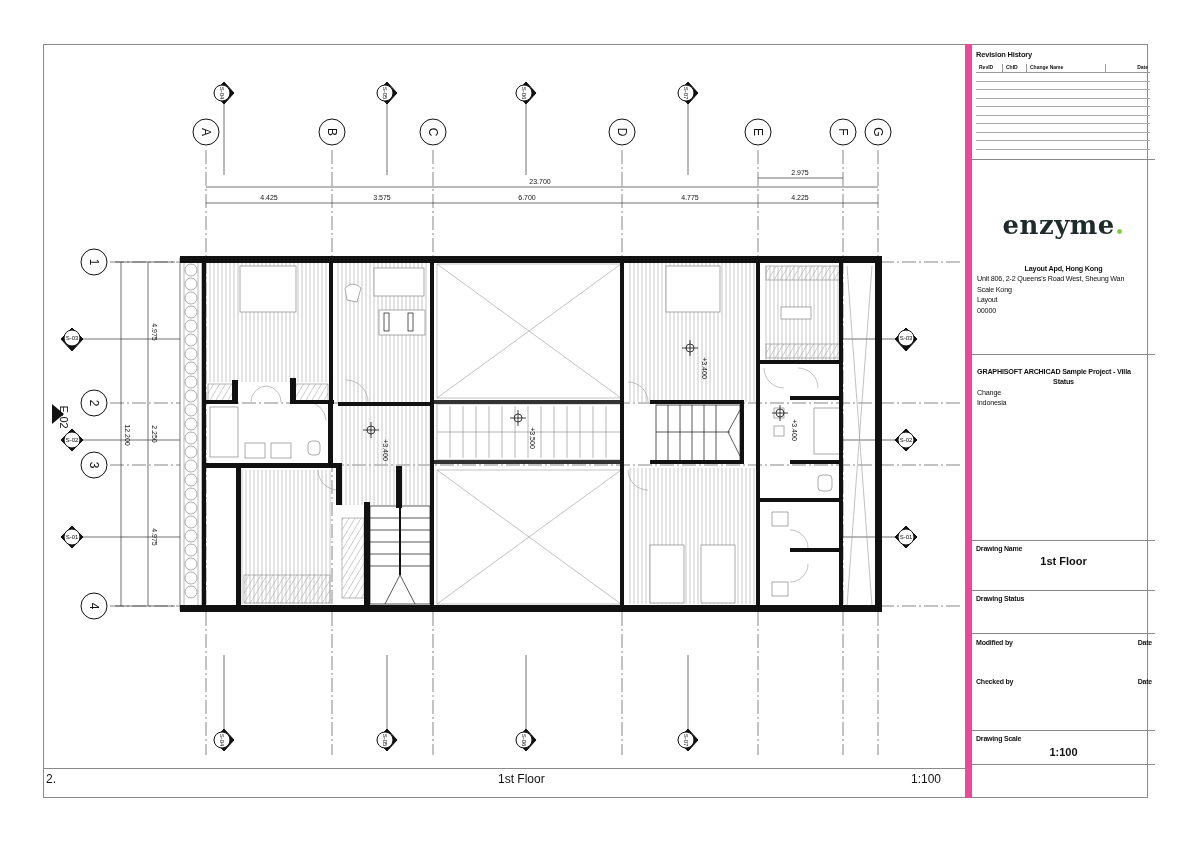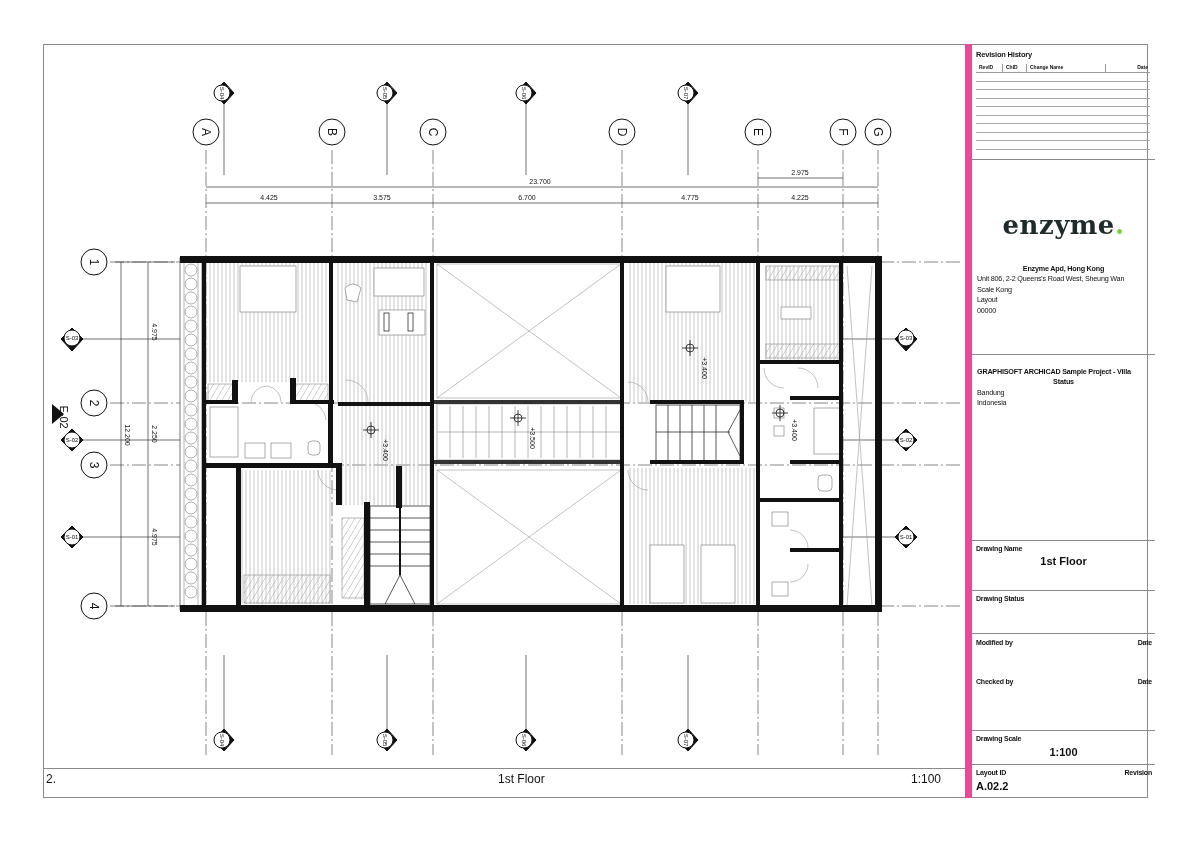--- a/index.html
+++ b/index.html
@@ -437,31 +437,31 @@
         <div class="rev-row"></div>
         <div class="rev-row"></div>
         <div class="rev-row"></div>
         <div class="rev-row"></div>
         <div class="rev-row" style="border-bottom:none;"></div>
       </div>
     </div>
 
     <div class="tb-sec" style="top:108px;height:203px;text-decoration:underline;">
       <div class="logo" style="top:58px;"><span>enzyme</span><span class="dot">.</span></div>
-      <div class="addr" style="top:112px;width:173px;text-align:center;">Enzyme Apd, Hong Kong</div>
+      <div class="addr" style="top:112px;width:173px;text-align:center;">Layout Apd, Hong Kong</div>
       <div class="addr" style="top:122px;font-weight:normal;">Unit 806, 2-2 Queens's Road West, Sheung Wan</div>
       <div class="addr" style="top:133px;font-weight:normal;">Scale Kong</div>
       <div class="addr" style="top:143px;font-weight:normal;">Layout</div>
       <div class="addr" style="top:154px;font-weight:normal;">00000</div>
     </div>
 
     <div class="tb-sec" style="top:319px;height:178px;">
       <div class="addr" style="top:4px;width:173px;">GRAPHISOFT ARCHICAD Sample Project - Villa</div>
       <div class="addr" style="top:14px;width:173px;text-align:center;">Status</div>
-      <div class="addr" style="top:25px;font-weight:normal;">Bandung</div>
+      <div class="addr" style="top:25px;font-weight:normal;">Change</div>
       <div class="addr" style="top:35px;font-weight:normal;">Indonesia</div>
     </div>
 
     <div class="tb-sec" style="top:497px;height:50px;">
       <div class="tb-label" style="left:4px;top:4px;">Drawing Name</div>
       <div class="tb-value" style="left:0;width:183px;text-align:center;top:14px;font-size:11px;">1st Floor</div>
     </div>
 
     <div class="tb-sec" style="top:547px;height:43px;">
       <div class="tb-label" style="left:4px;top:4px;">Drawing Status</div>
@@ -473,20 +473,14 @@
       <div class="tb-label" style="right:3px;top:5px;">Date</div>
       <div class="tb-label" style="left:4px;top:44px;">Checked by</div>
       <div class="tb-label" style="right:3px;top:44px;">Date</div>
     </div>
 
     <div class="tb-sec" style="top:687px;height:34px;">
       <div class="tb-label" style="left:4px;top:4px;">Drawing Scale</div>
       <div class="tb-value" style="left:0;width:183px;text-align:center;top:15px;font-size:11px;">1:100</div>
     </div>
 
-    <div class="tb-sec" style="top:721px;height:33px;border-bottom:none;">
-      <div class="tb-label" style="left:4px;top:4px;">Layout ID</div>
-      <div class="tb-label" style="right:3px;top:4px;">Revision</div>
-      <div class="tb-value" style="left:4px;top:15px;font-size:11px;">A.02.2</div>
-      <div class="tb-value" style="right:3px;top:15px;font-size:11px;"></div>
-    </div>
   </div>
 </div>
 
 </body></html>

